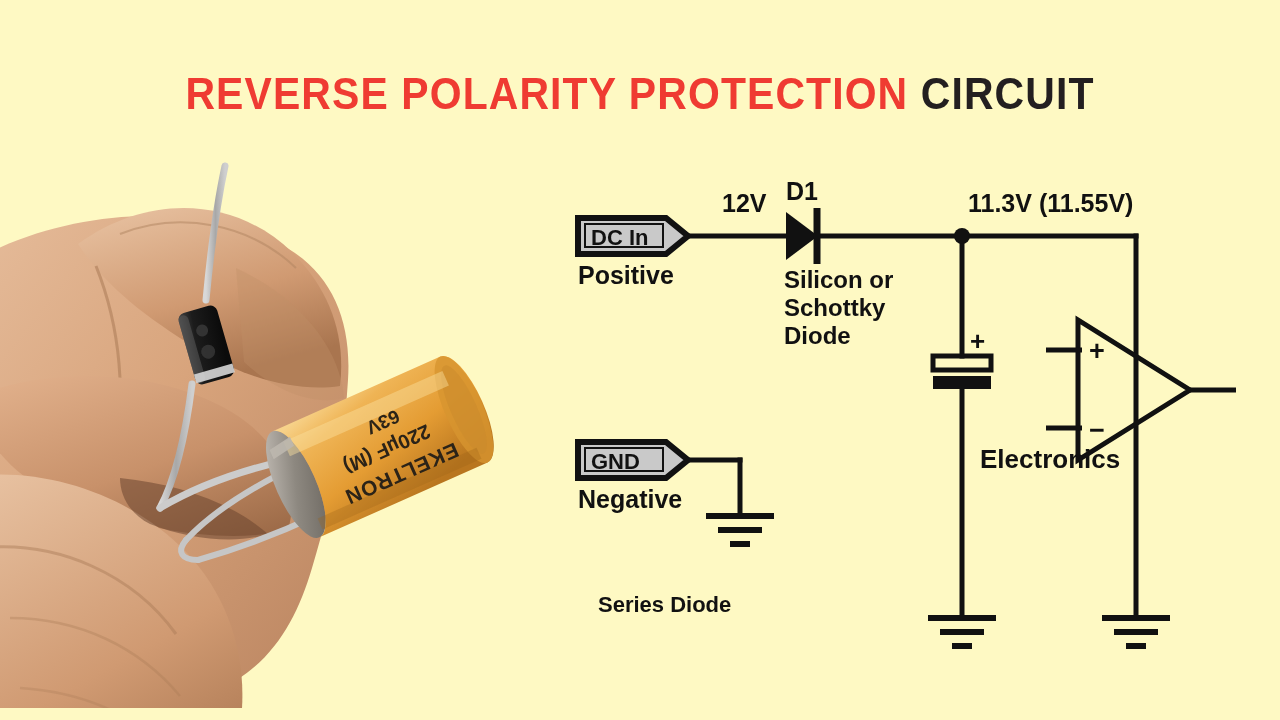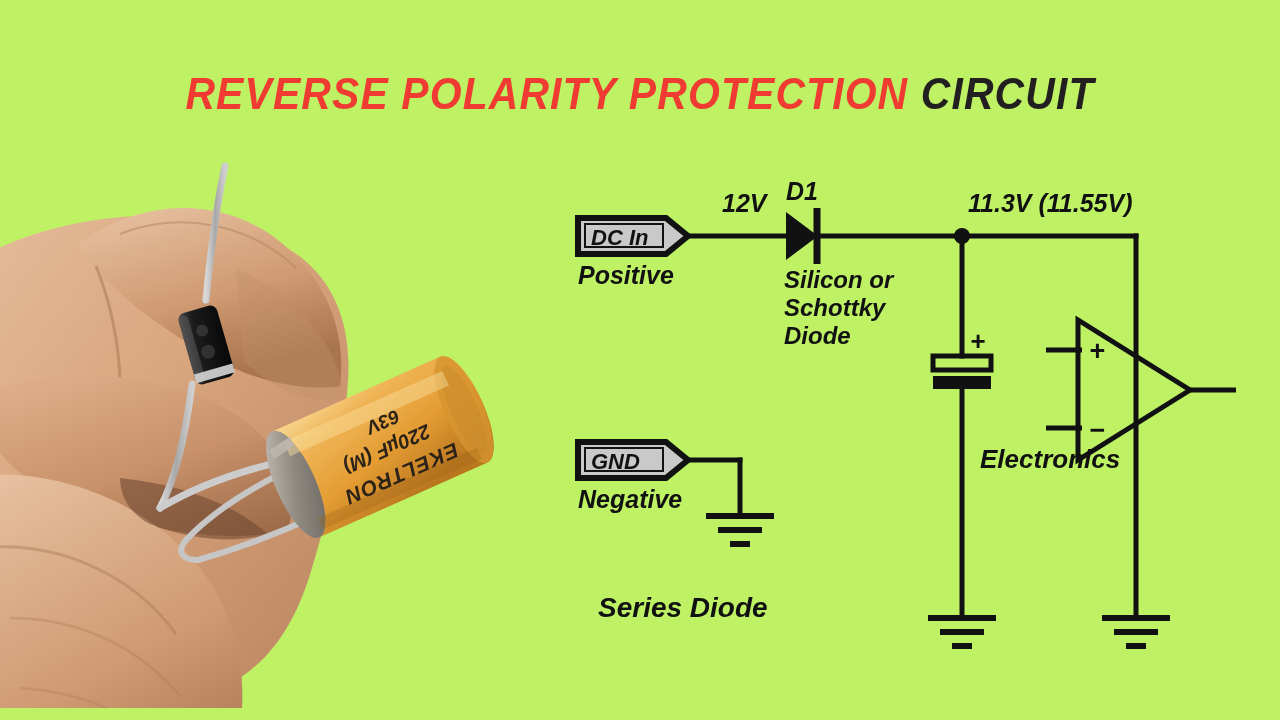--- a/index.html
+++ b/index.html
@@ -7,23 +7,22 @@
     padding: 0;
     background: #ffffff;
   }
   body {
     font-family: "Liberation Sans", sans-serif;
   }
   #stage {
     position: relative;
     width: 1280px;
     height: 720px;
-    background: #bef264;
+    background: #fef9c3;
     overflow: hidden;
-    font-style: italic;
   }
 
   
   #title {
     position: absolute;
     left: 0;
     top: 72px;
     width: 1280px;
     text-align: center;
     font-family: "Liberation Sans", sans-serif;
@@ -257,15 +256,15 @@
         <line x1="382" y1="486" x2="402" y2="486" stroke-width="6"></line>
       </g>
       <g stroke="#111111" fill="none" stroke-linecap="butt">
         <line x1="532" y1="458" x2="600" y2="458" stroke-width="6"></line>
         <line x1="544" y1="472" x2="588" y2="472" stroke-width="6"></line>
         <line x1="556" y1="486" x2="576" y2="486" stroke-width="6"></line>
       </g>
     </svg>
   </div>
 
-  <div style="position:absolute; left:598px; top:592px; font-size:28px; font-weight:bold; color:#111111;">Series Diode</div>
+  <div style="position:absolute; left:598px; top:592px; font-size:22px; font-weight:bold; color:#111111;">Series Diode</div>
 
 </div>
 
 </body></html>

